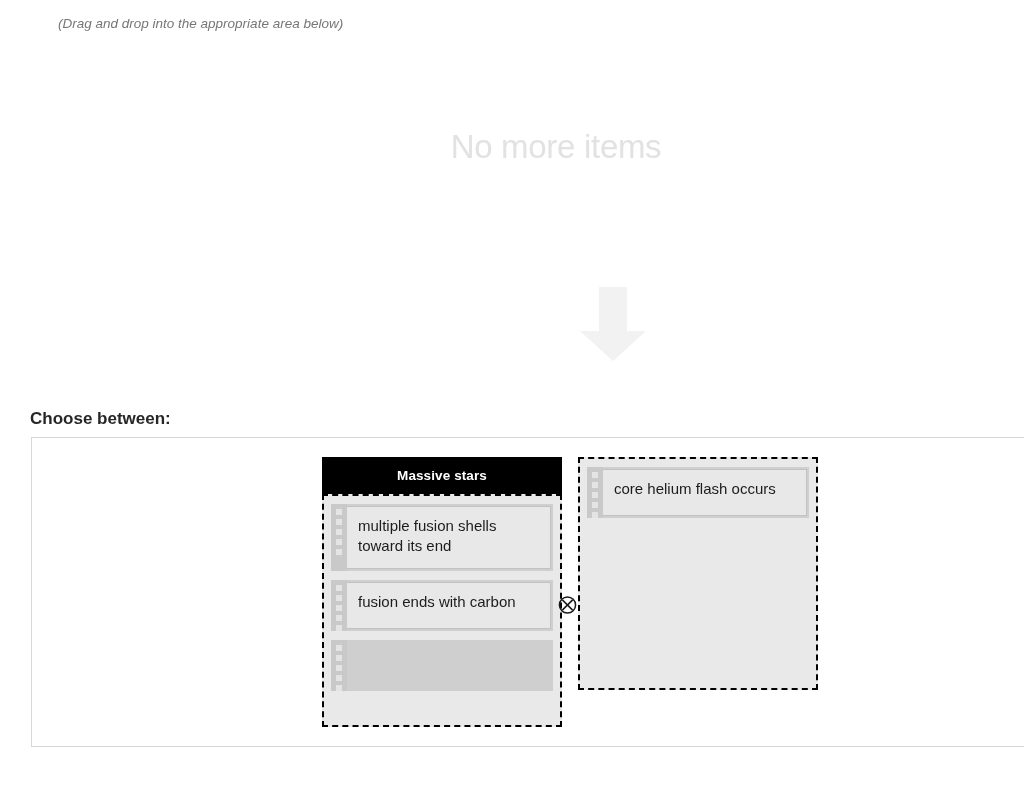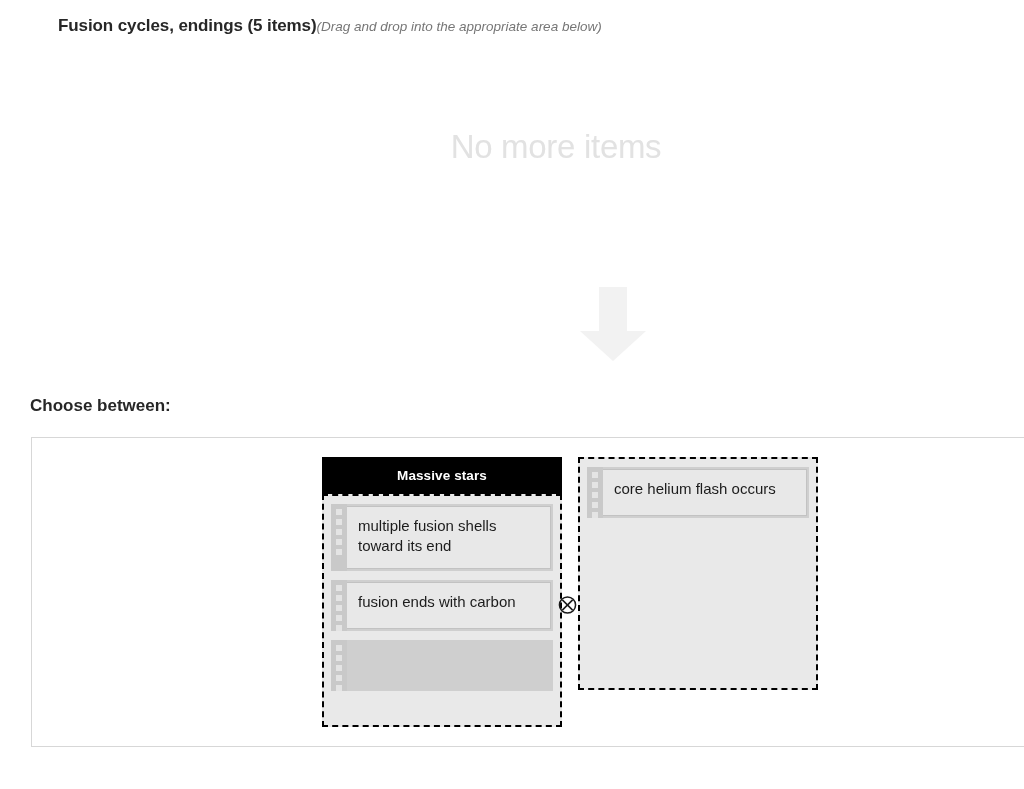--- a/index.html
+++ b/index.html
@@ -82,21 +82,21 @@
     height: 0;
     border-left: 33px solid transparent;
     border-right: 33px solid transparent;
     border-top: 30px solid #f2f2f2;
   }
 
   
   .choose-label {
     position: absolute;
     left: 30px;
-    top: 396px;
+    top: 409px;
     font-size: 17px;
     font-weight: bold;
     color: #272727;
   }
 
   
   .target-panel {
     position: absolute;
     left: 31px;
     top: 437px;
@@ -188,21 +188,20 @@
     transform: translateY(-50%);
     width: 19px;
     height: 19px;
     cursor: pointer;
   }
 </style>
 </head>
 <body>
 
 <div class="page-header">
-  <span class="title">Fusion cycles, endings (5 items)</span>
   <span class="hint">(Drag and drop into the appropriate area below)</span>
 </div>
 
 <div class="source-tray">
   <div class="empty-message">No more items</div>
 </div>
 
 <div class="arrow-wrap">
   <div class="arrow-shaft"></div>
   <div class="arrow-head"></div>

